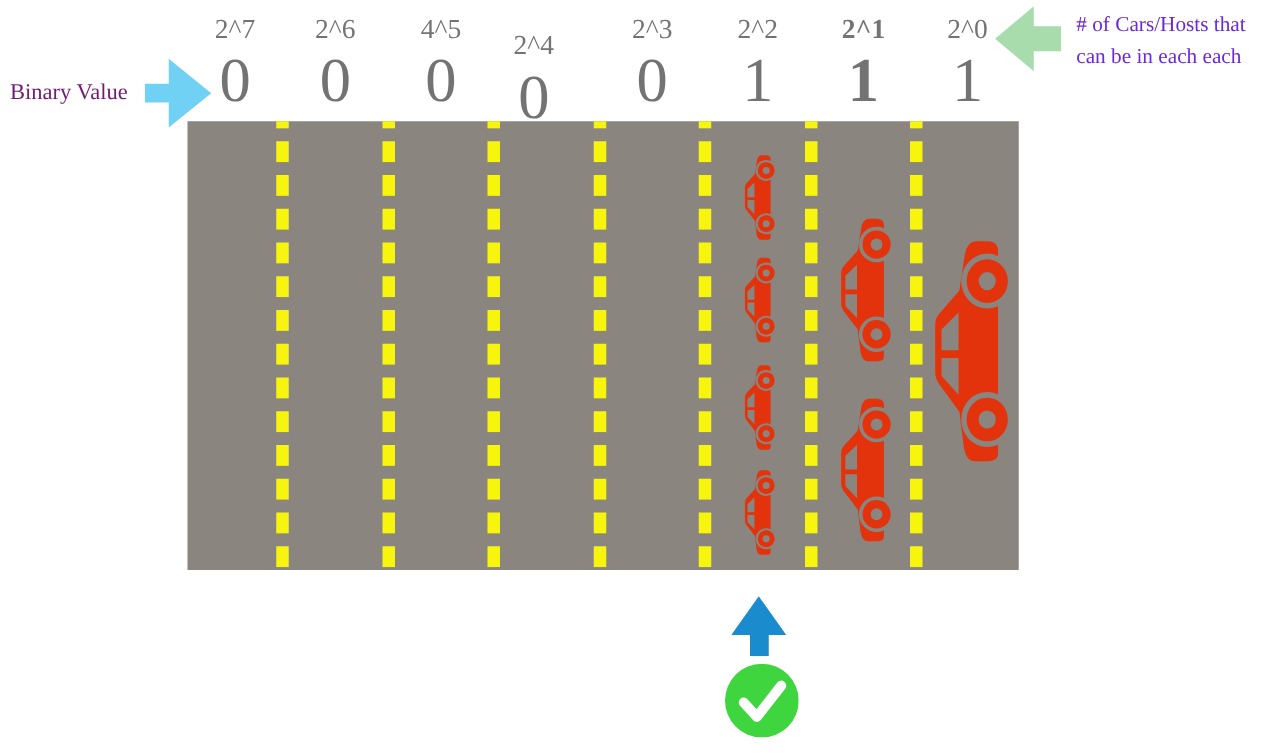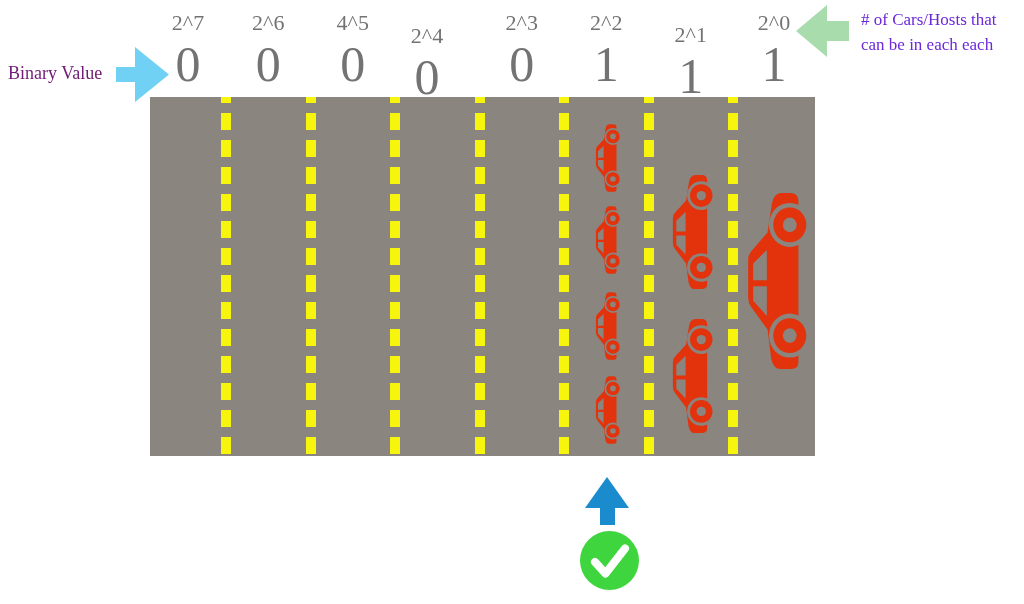--- a/index.html
+++ b/index.html
@@ -141,21 +141,21 @@
         <div class="bit-value">0</div>
       </div>
       <div class="lane-col" style="left: 478.75px; top: 0px; height: 96px;">
         <div class="exp-label">2^3</div>
         <div class="bit-value">0</div>
       </div>
       <div class="lane-col" style="left: 563.25px; top: 0px; height: 68px;">
         <div class="exp-label">2^2</div>
         <div class="bit-value">1</div>
       </div>
-      <div class="lane-col" style="left: 647.75px; top: 12px; height: 88px;">
+      <div class="lane-col" style="left: 647.75px; top: 0px; height: 88px; font-weight: bold;">
         <div class="exp-label">2^1</div>
         <div class="bit-value">1</div>
       </div>
       <div class="lane-col" style="left: 731px; top: 0px; height: 96px; font-family: Liberation Serif, serif;">
         <div class="exp-label">2^0</div>
         <div class="bit-value">1</div>
       </div>
     </div>
 
   <div id="road">

